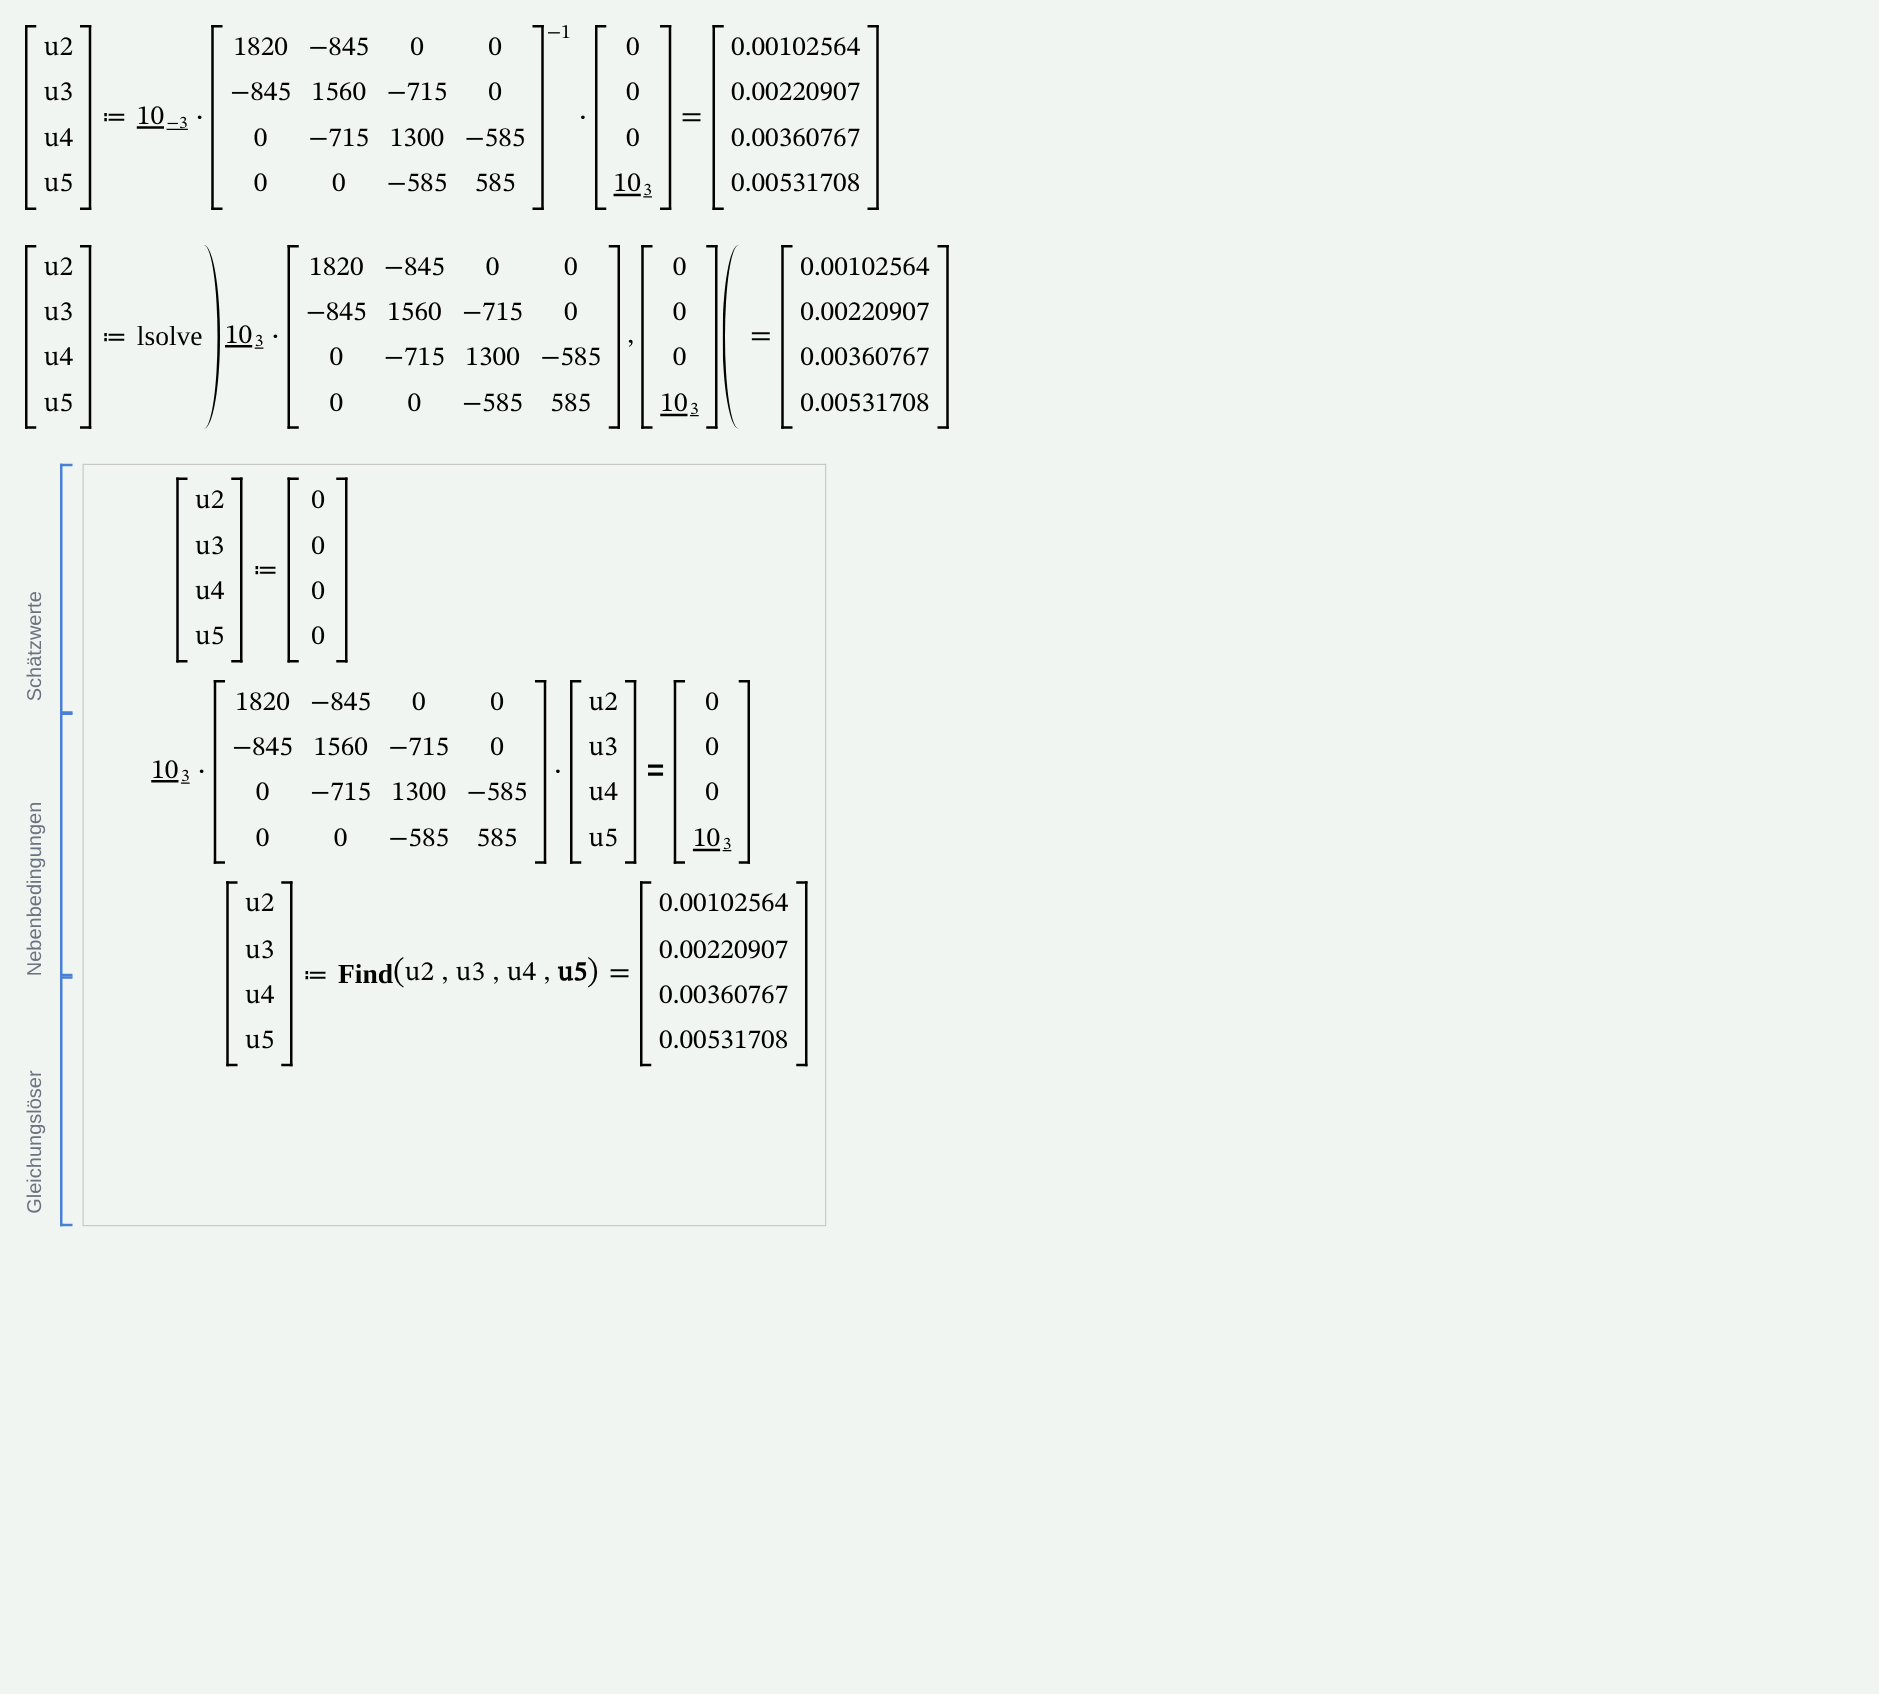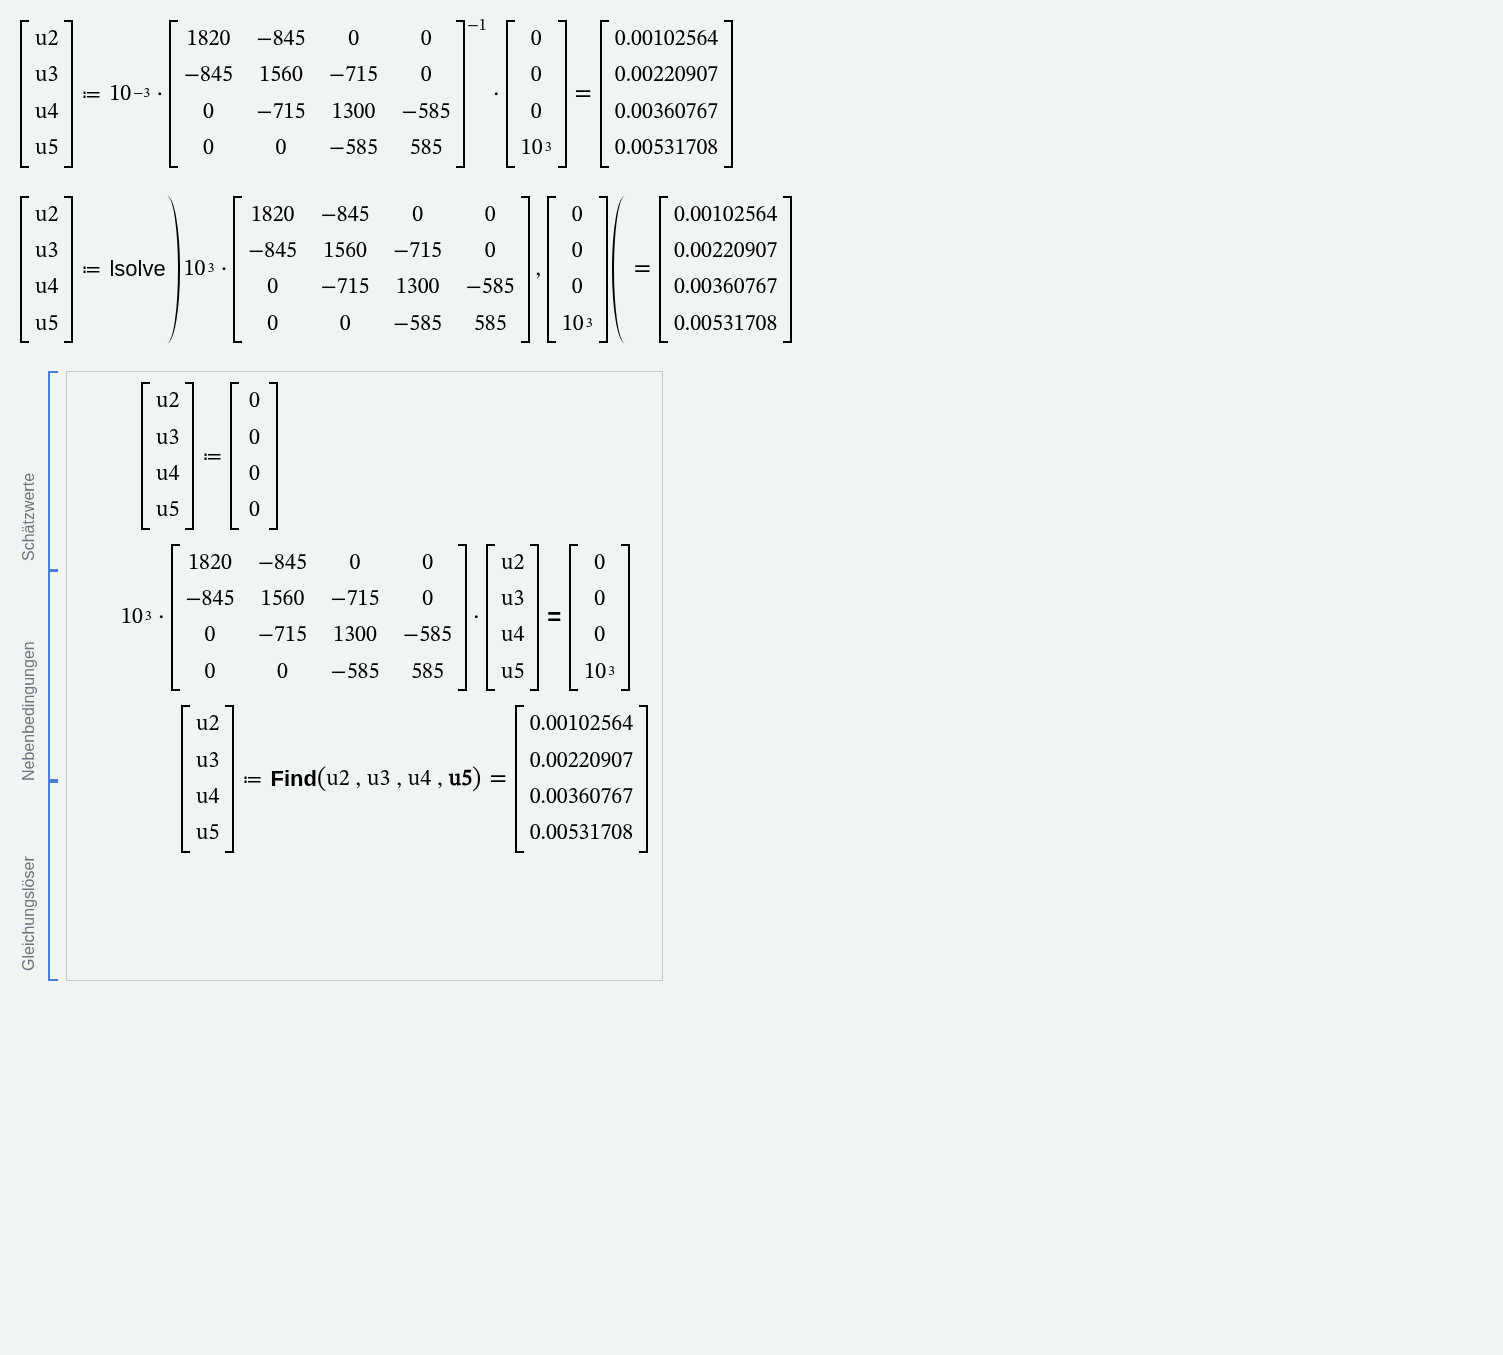--- a/index.html
+++ b/index.html
@@ -30,21 +30,21 @@
     align-self: stretch;
   }
   .bracket.left { border-left: 2px solid #000; margin-right: 2px; }
   .bracket.right { border-right: 2px solid #000; margin-left: 2px; }
   .mbody {
     display: grid;
     padding: 6px 4px;
   }
   .mbody.rows4 { grid-template-rows: repeat(4, 1fr); row-gap: 10px; }
   .mbody.cols1 { grid-template-columns: auto; }
-  .mbody.cols4 { grid-template-columns: repeat(4, auto); column-gap: 24px; }
+  .mbody.cols4 { grid-template-columns: repeat(4, auto); column-gap: 14px; }
   .cell {
     text-align: center;
     min-width: 18px;
     white-space: nowrap;
     line-height: 1.2;
   }
   .cell.it { }
   .op {
     margin: 0 8px;
     align-self: center;
@@ -73,26 +73,27 @@
     content: "";
     position: absolute;
     top: 0; bottom: 0;
     width: 24px;
     border-radius: 50%;
   }
   .paren-arc.left::before  { left: -12px;  border-right: 2px solid #000; }
   .paren-arc.right::before { right: -12px; border-left:  2px solid #000; }
   .ten-sup {
     display: inline-flex;
-    align-items: center;
+    align-items: flex-end;
+    text-decoration: underline;
   }
   .ten-sup .base { font-size: 22px; }
   .ten-sup .exp  { font-size: 14px; margin-left: 2px; margin-top: -2px; }
   .word {
-    font-family: Liberation Sans, sans-serif;
+    font-family: Liberation Serif, serif;
   }
   .bold { font-weight: bold; }
   .comma { margin: 0 6px; align-self: center; }
 
   
   .solve-area {
     display: flex;
     align-items: stretch;
     margin-top: 10px;
   }

